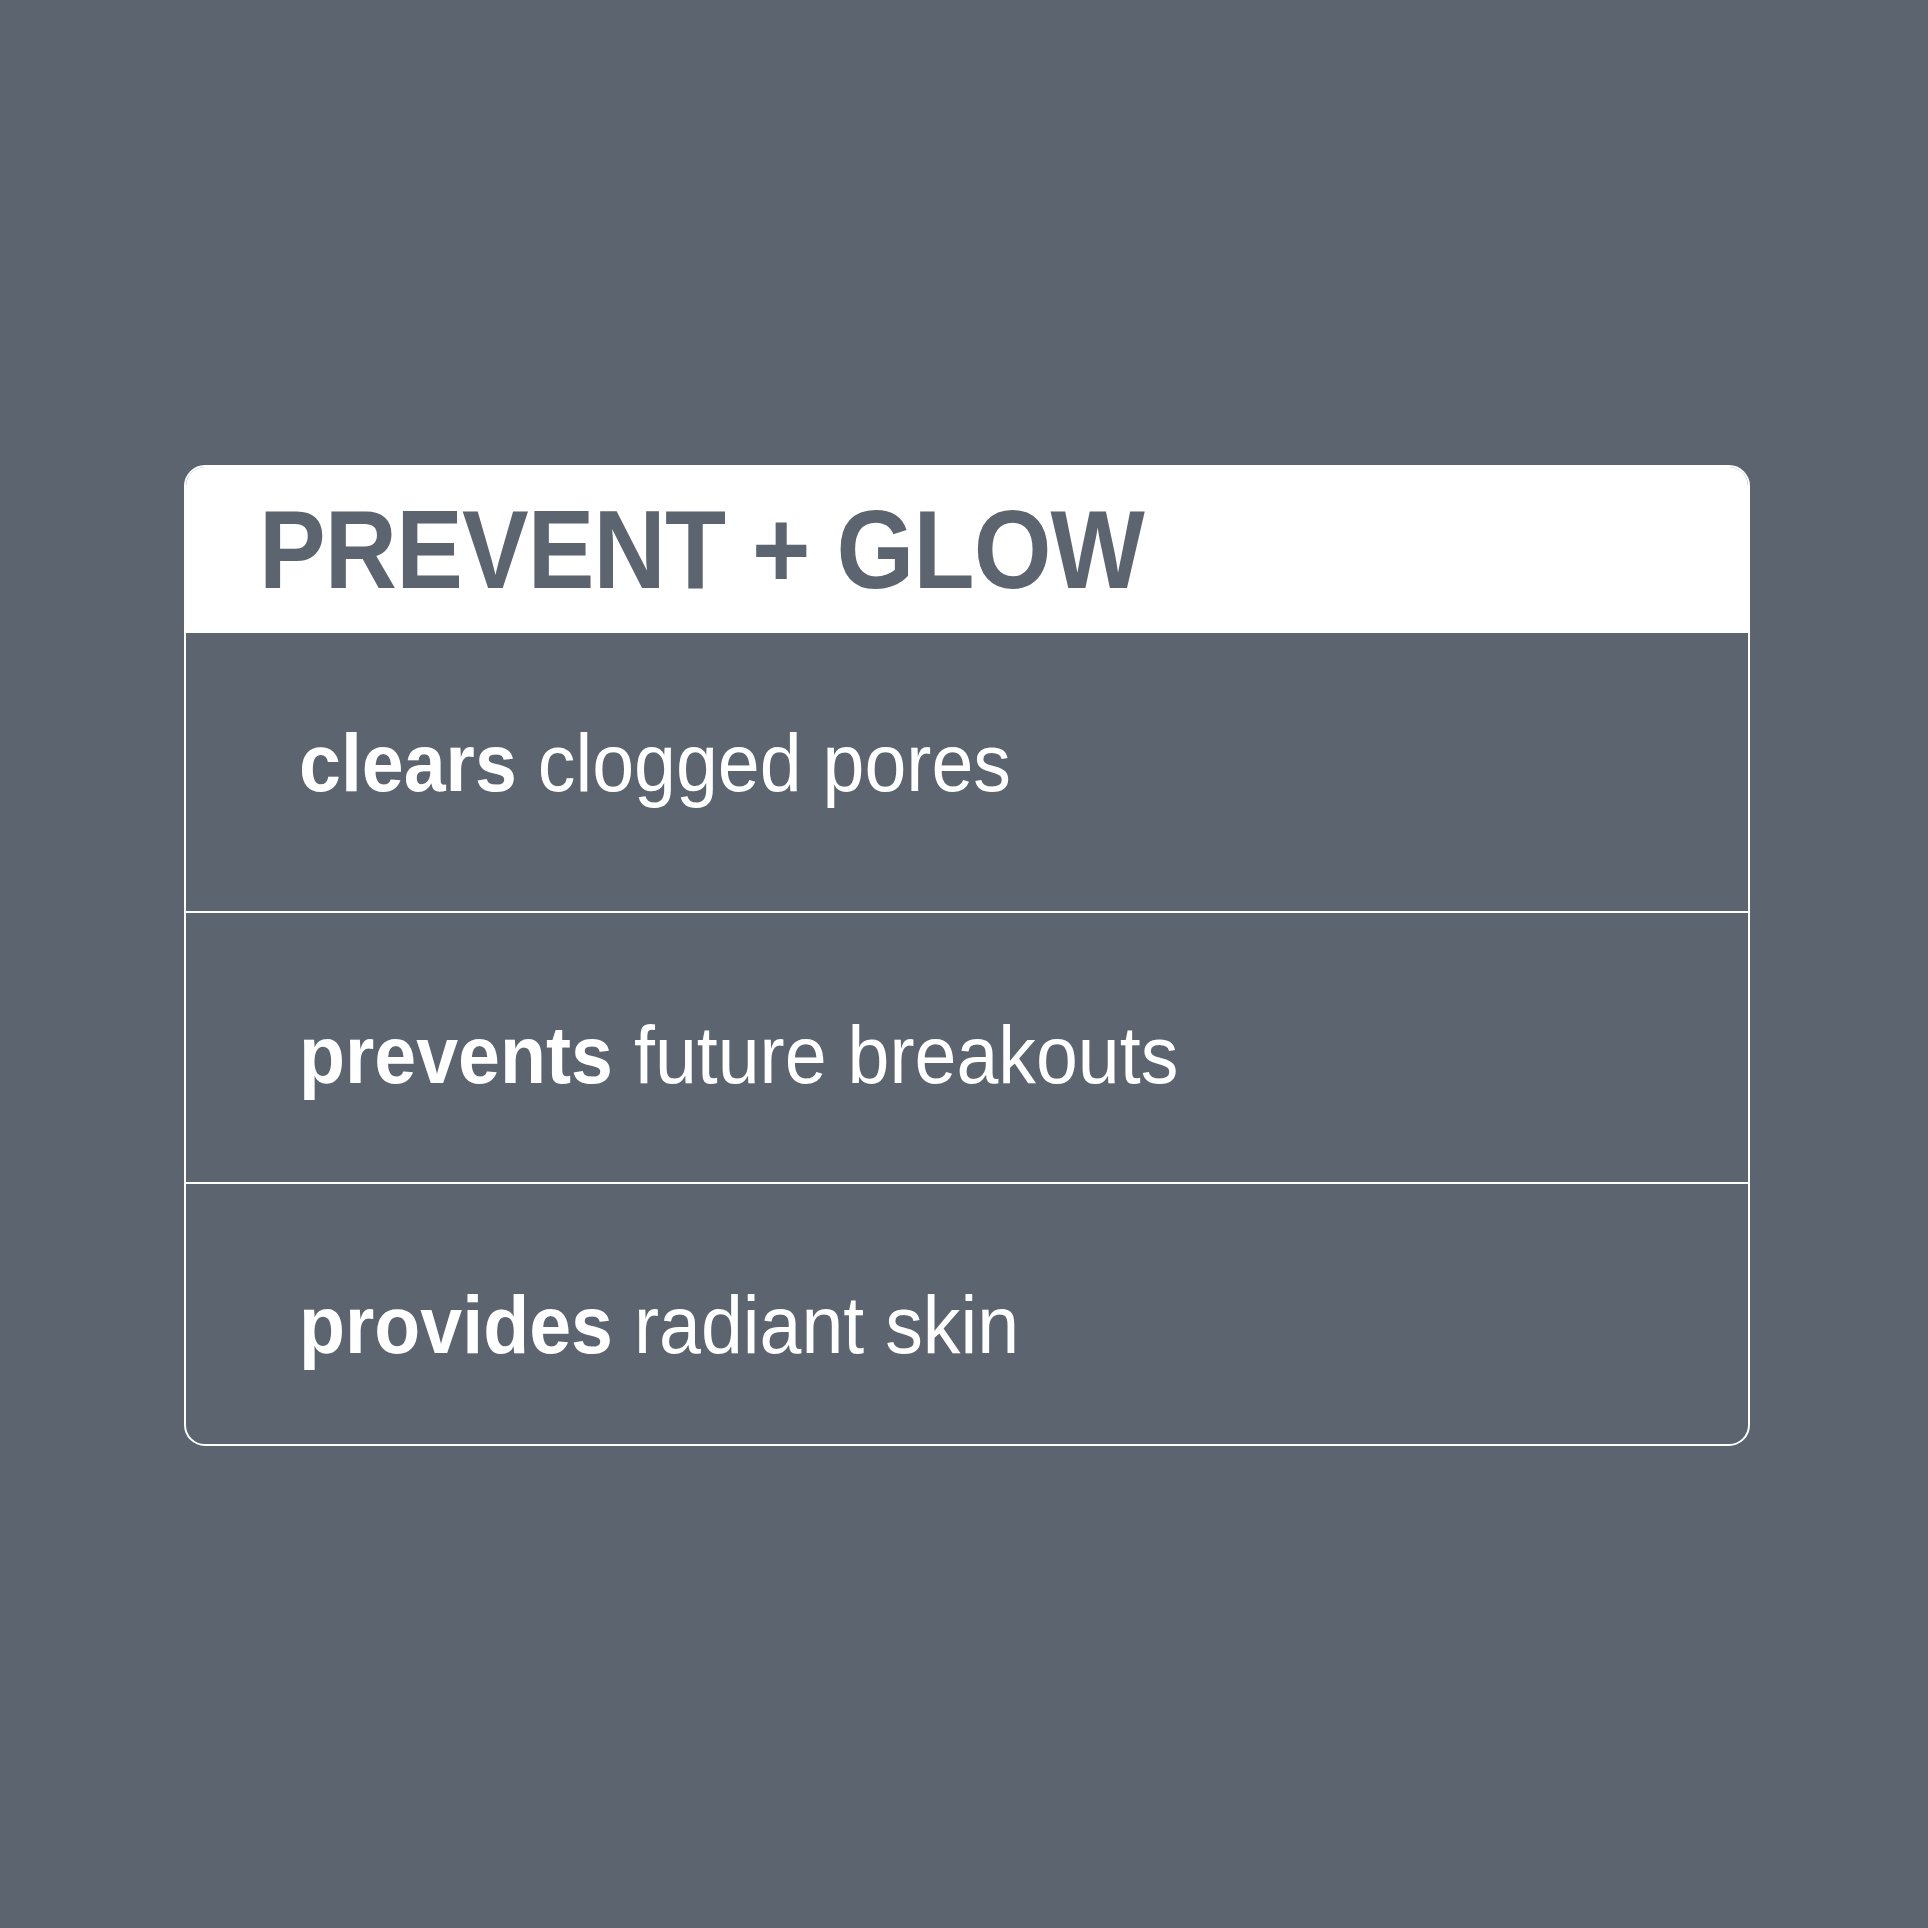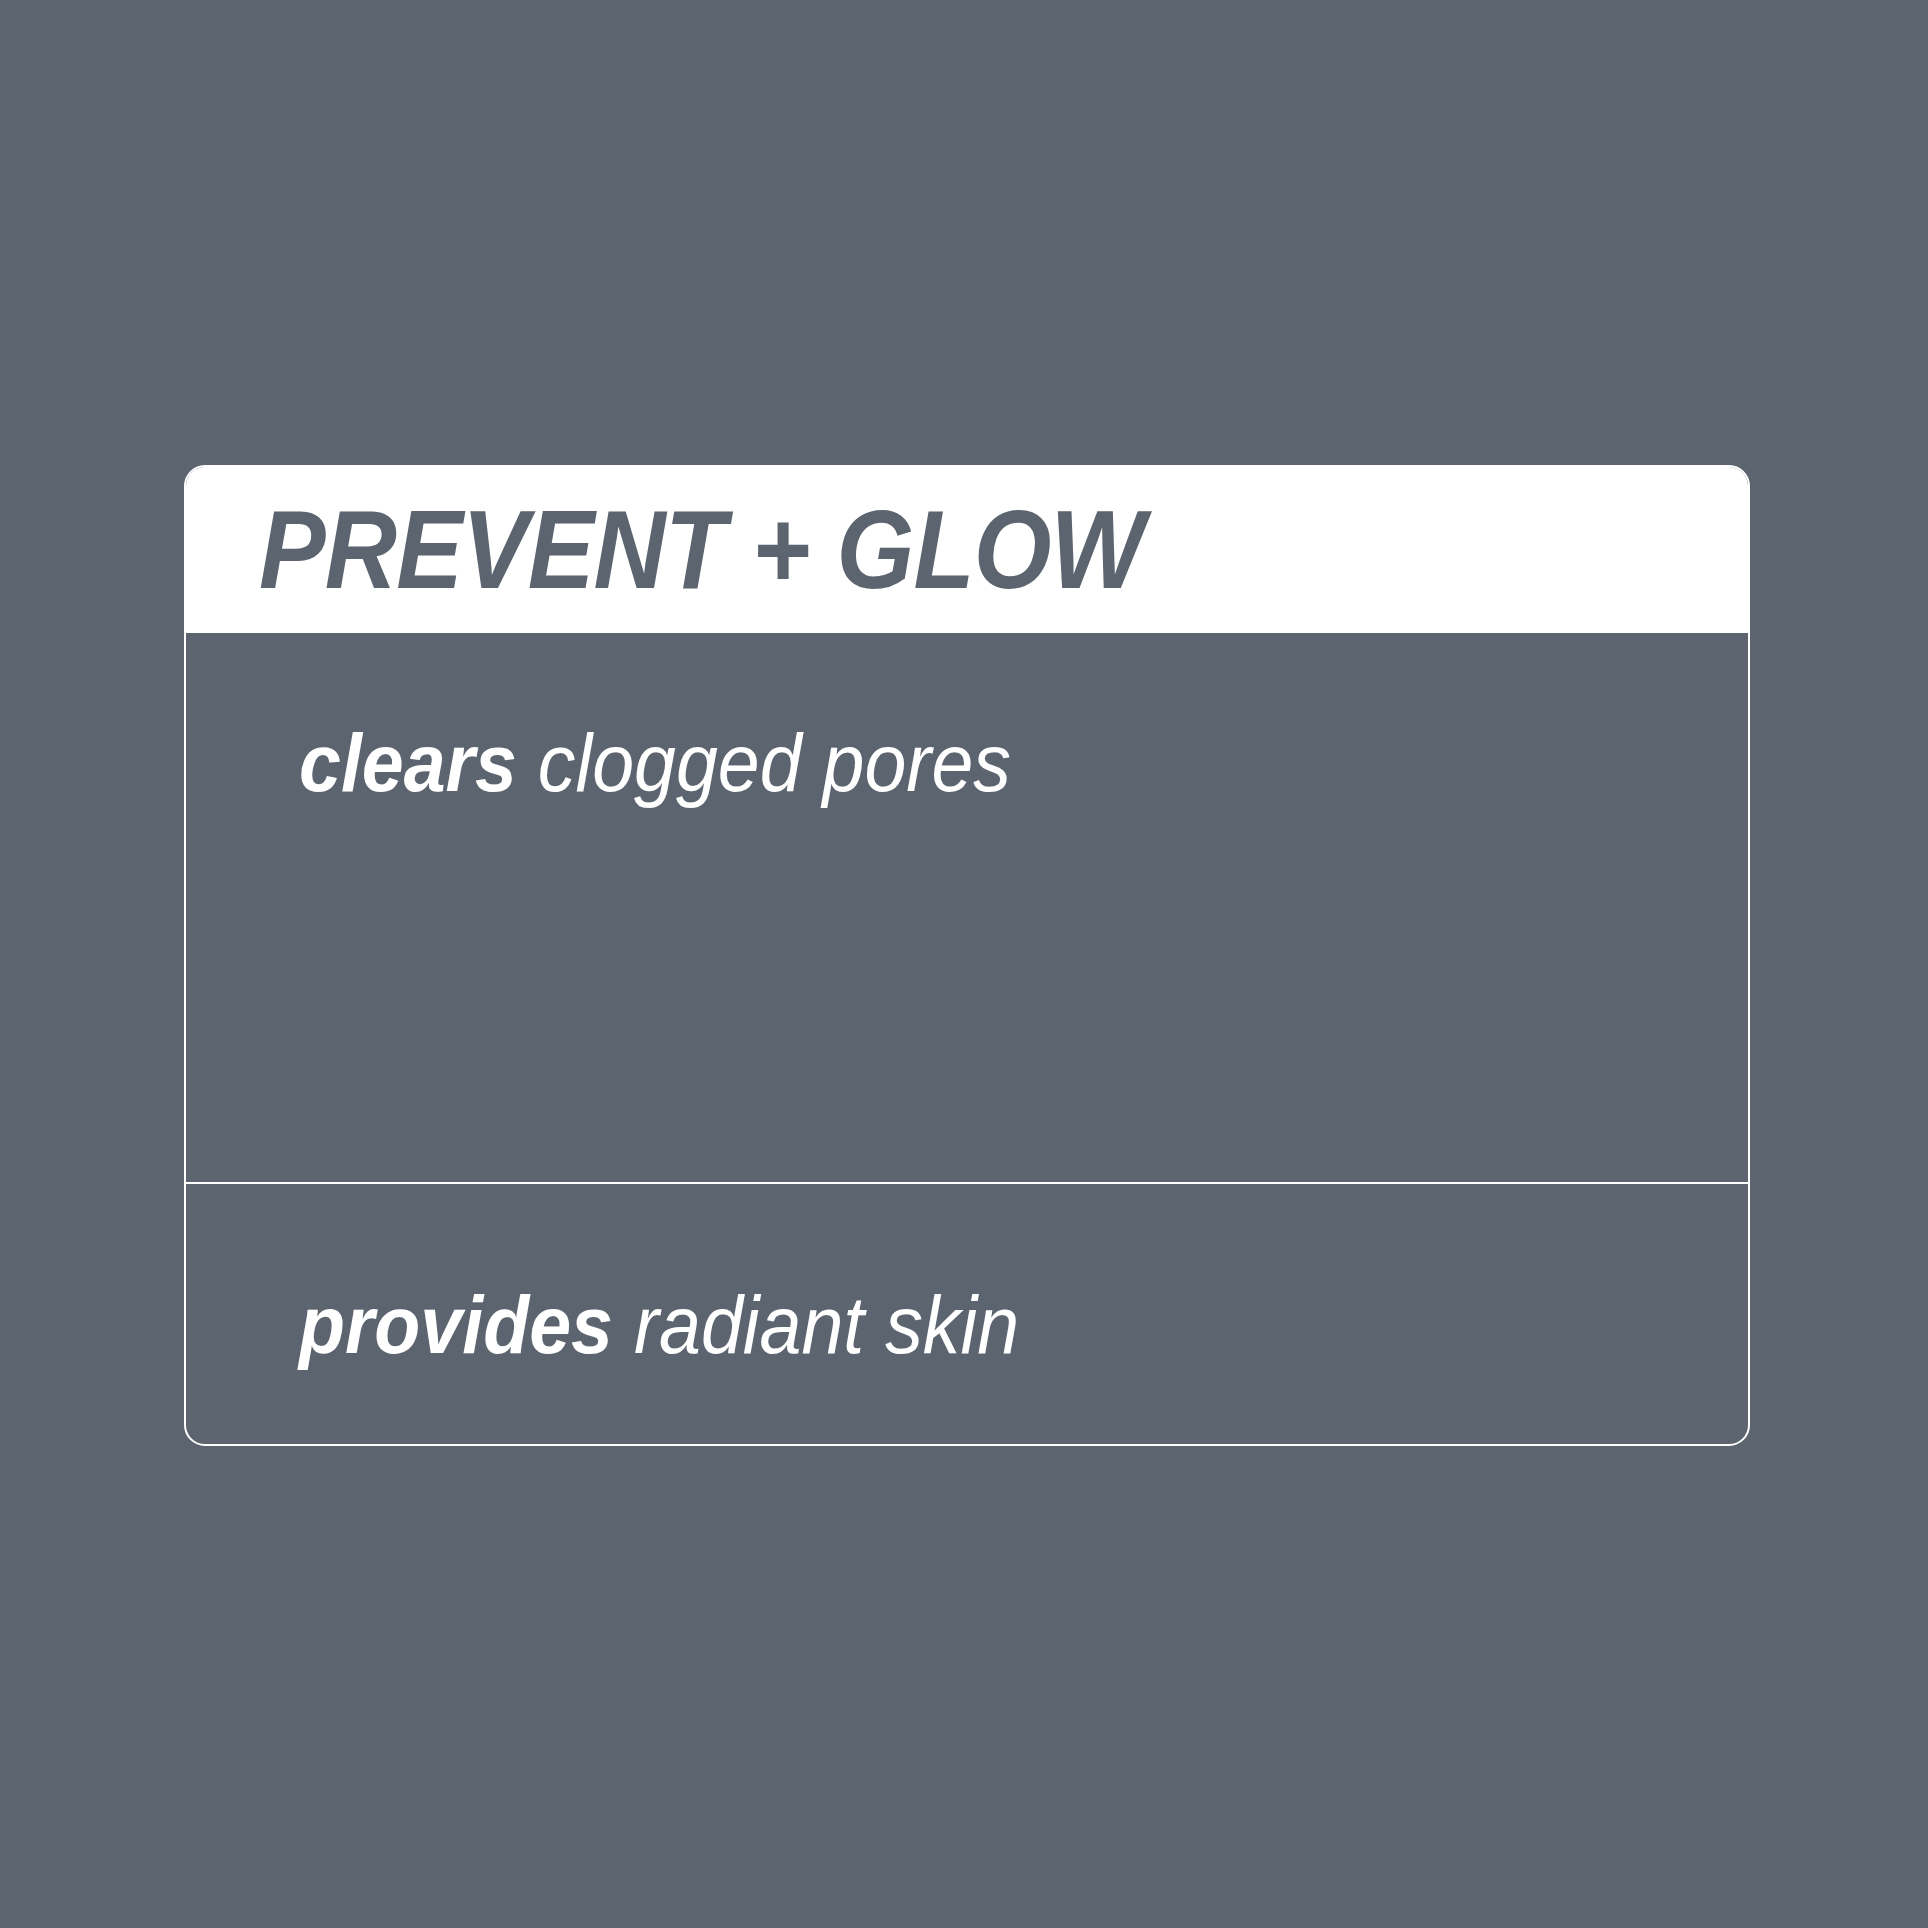--- a/index.html
+++ b/index.html
@@ -12,21 +12,20 @@
     background: #5c656f;
     font-family: "Liberation Sans", sans-serif;
     overflow: hidden;
   }
 
   #stage {
     position: relative;
     width: 1928px;
     height: 1928px;
     background: #5c656f;
-    font-style: italic;
   }
 
   
   .benefits-card {
     position: absolute;
     left: 184px;
     top: 465px;
     width: 1566px;
     height: 981px;
     box-sizing: border-box;
@@ -116,20 +115,25 @@
     </div>
 
     <div class="card-body">
 
       <div class="benefit-row row-0">
         <div class="benefit-text">
           <span class="lead">clears</span><span class="rest"> clogged pores</span>
         </div>
       </div>
 
+      <div class="benefit-row row-1">
+        <div class="benefit-text">
+          <span class="lead">prevents</span><span class="rest"> future breakouts</span>
+        </div>
+      </div>
 
       <div class="benefit-row row-2">
         <div class="benefit-text">
           <span class="lead">provides</span><span class="rest"> radiant skin</span>
         </div>
       </div>
 
     </div>
   </div>
 </div>

